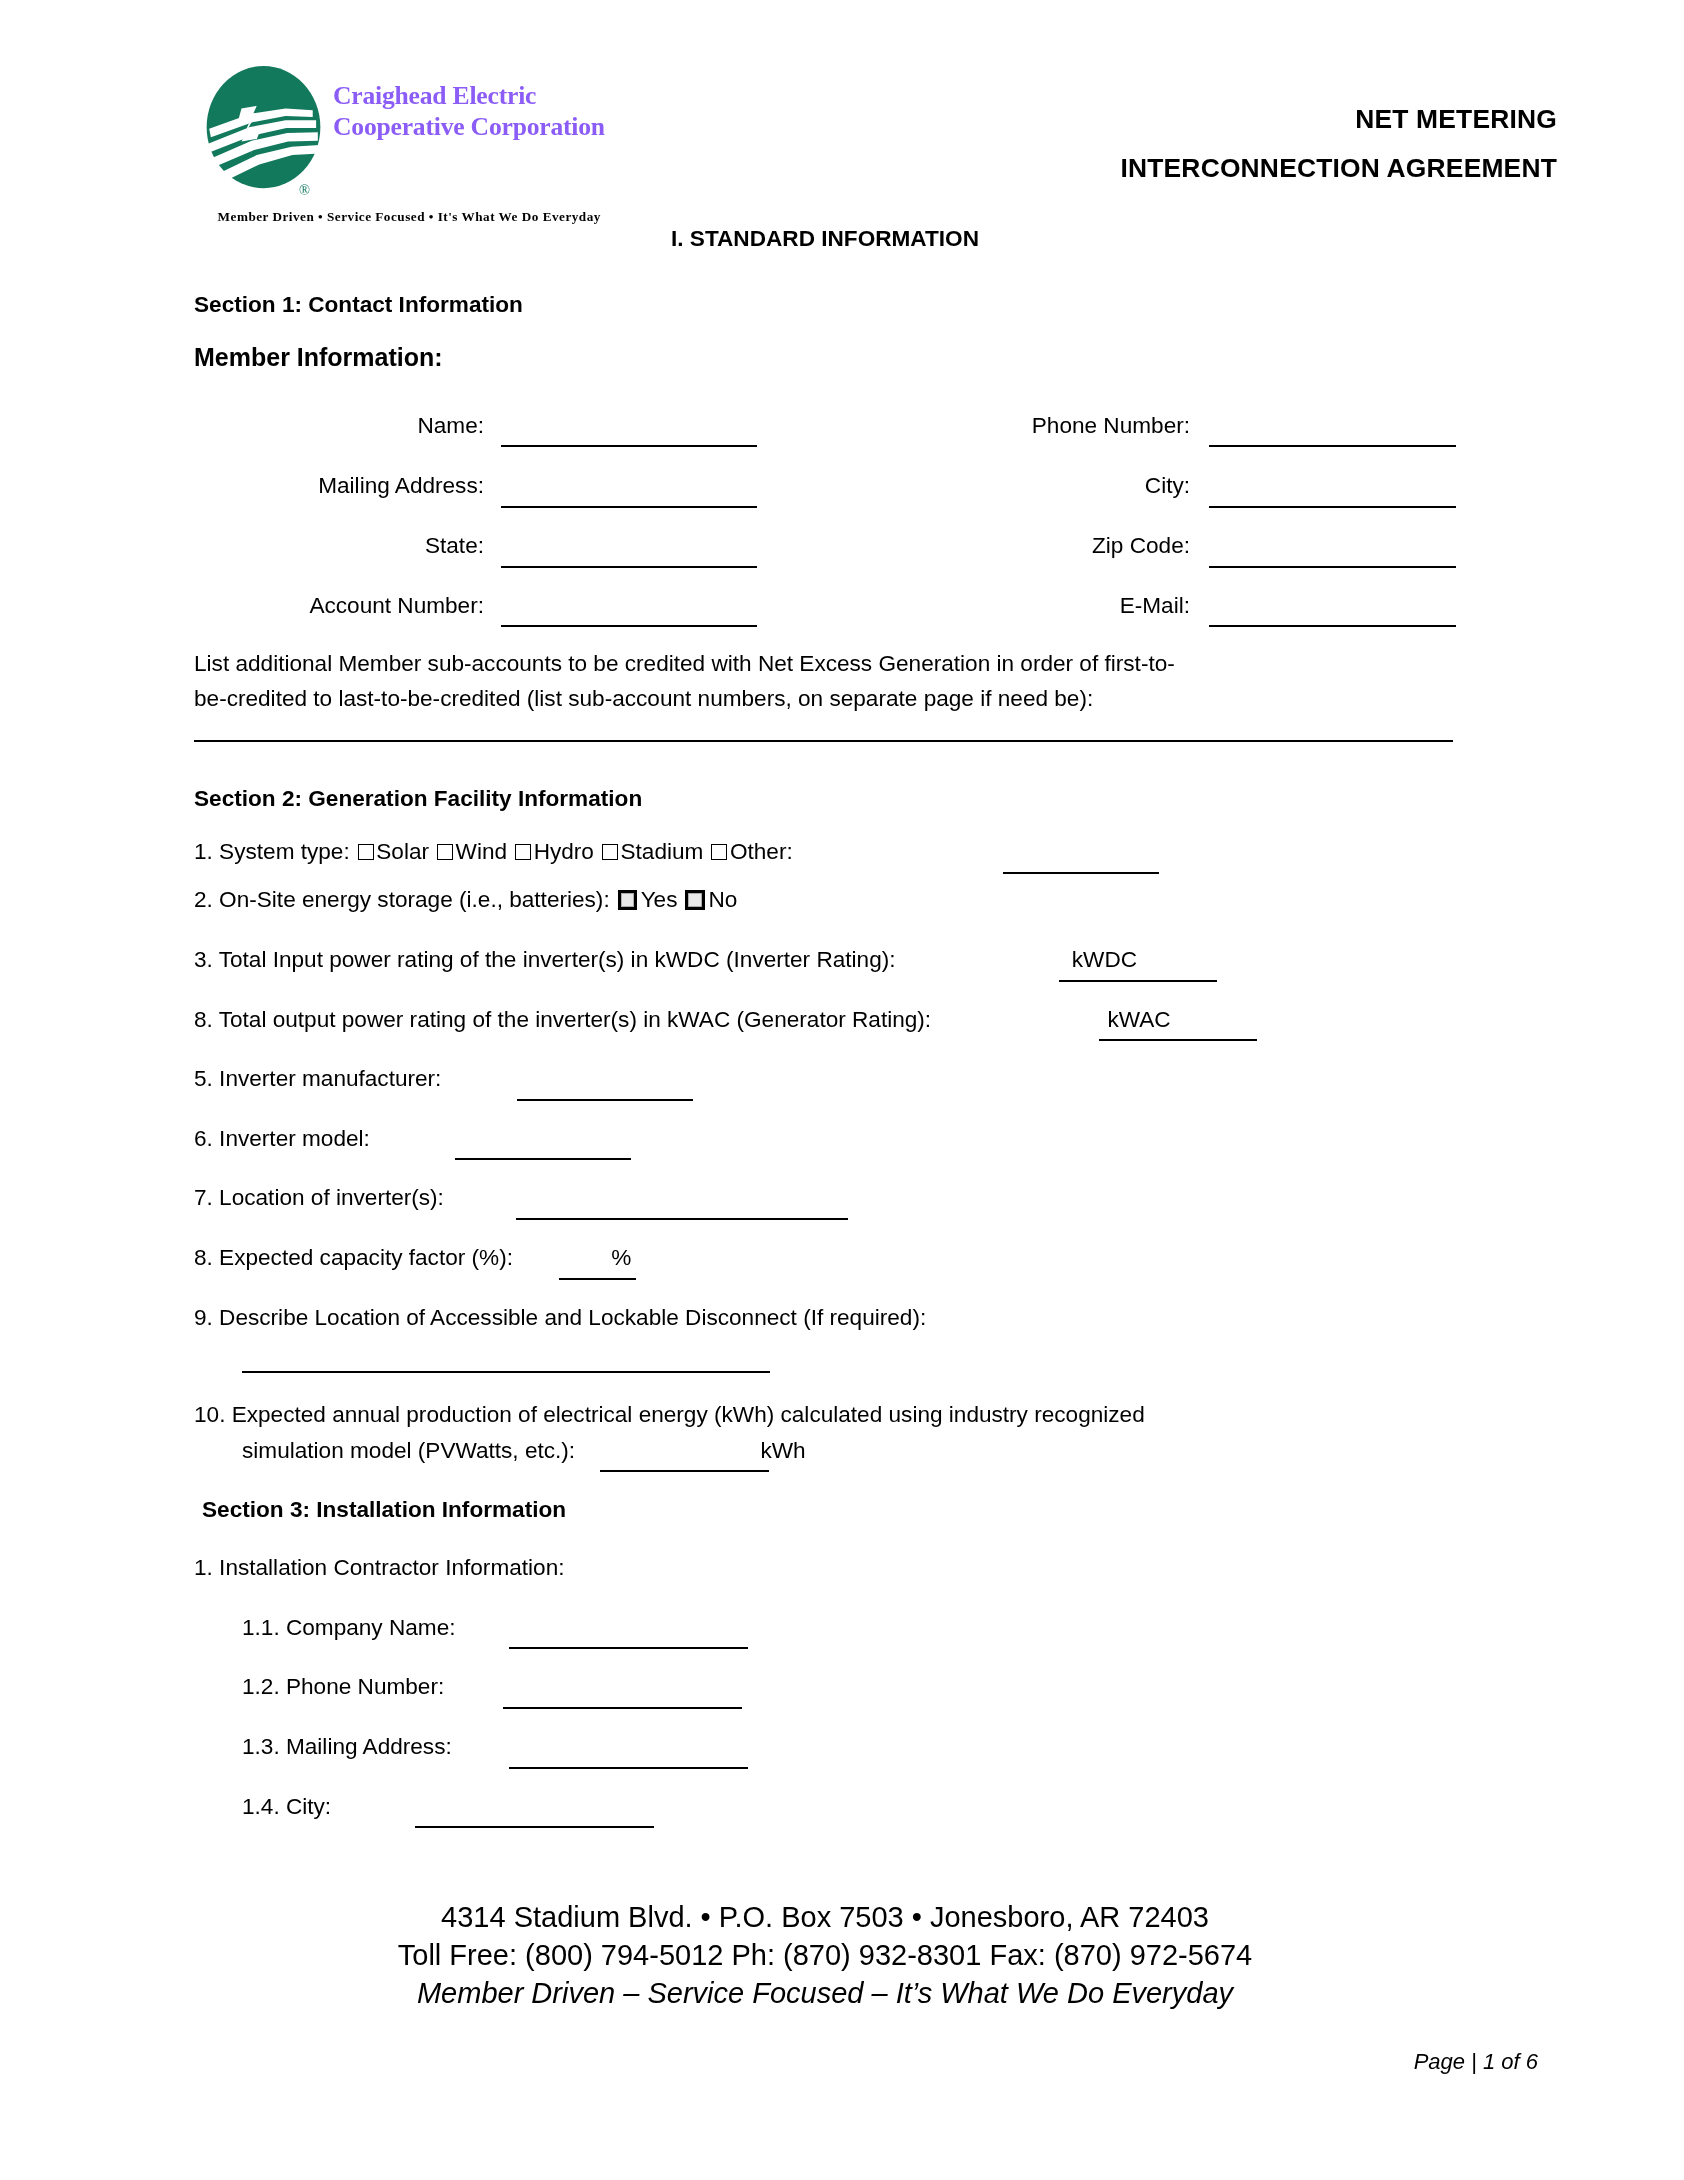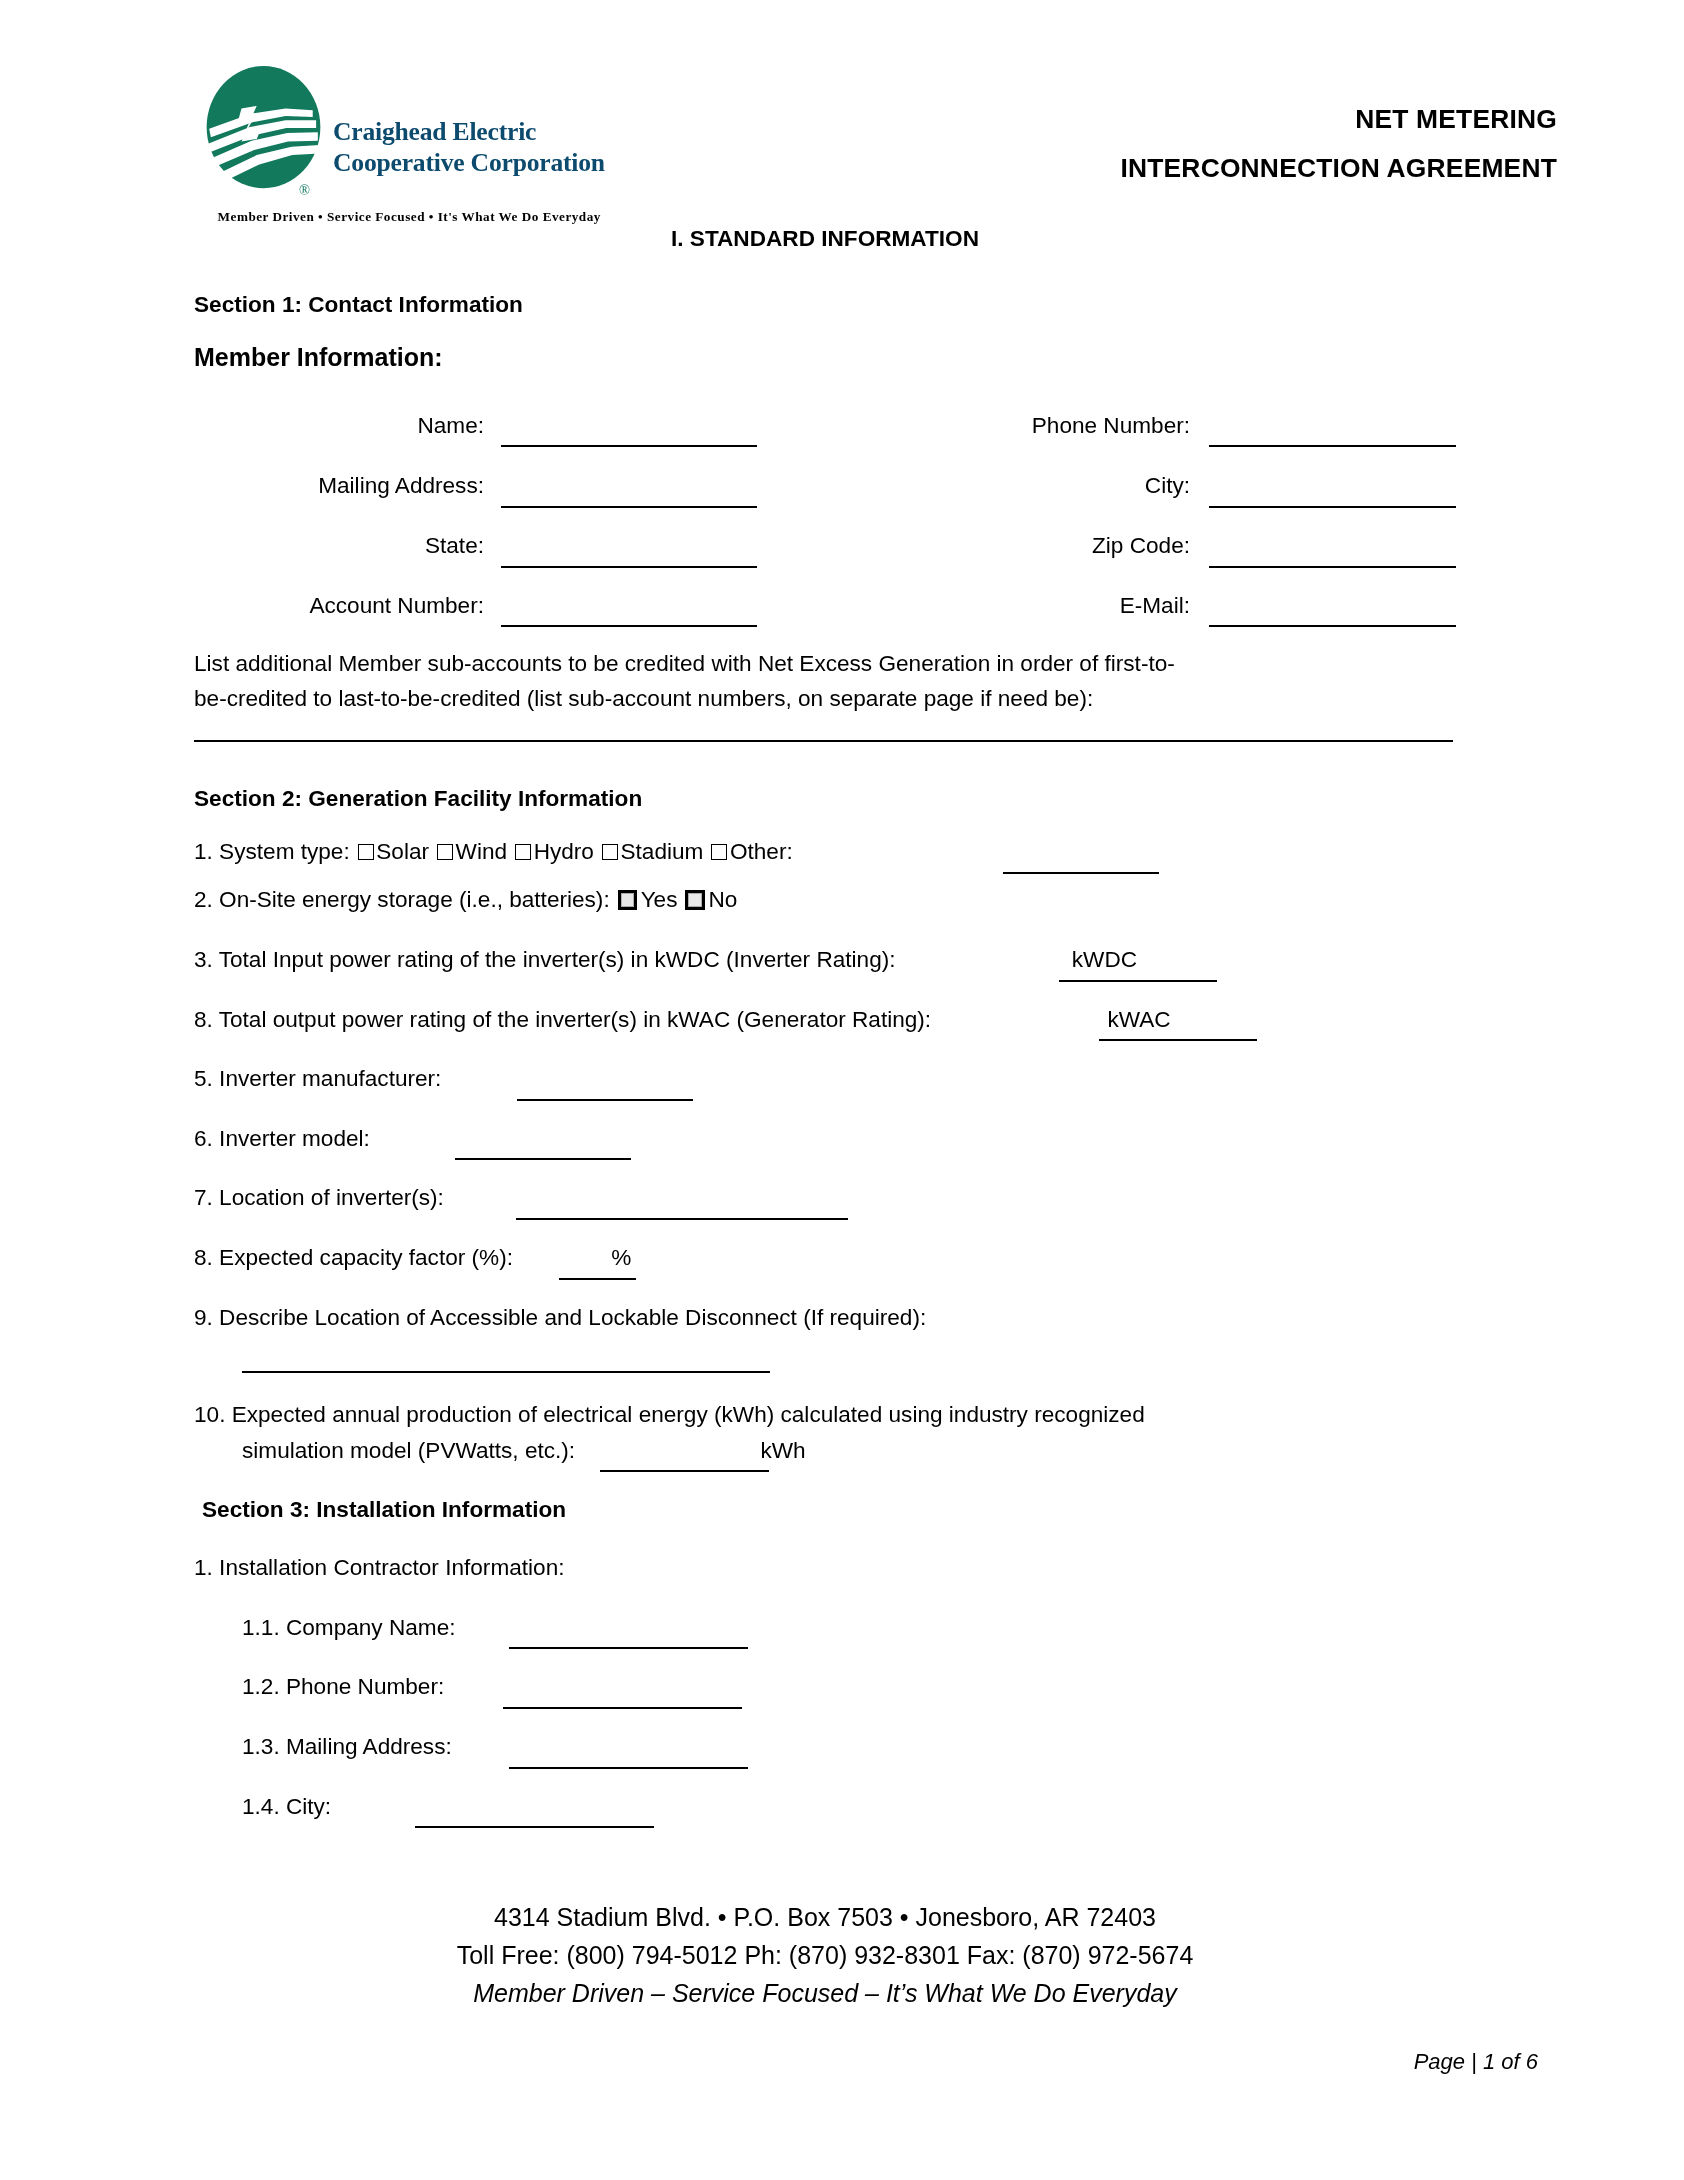--- a/index.html
+++ b/index.html
@@ -42,23 +42,22 @@
   }
   .logo-name {
     position: absolute;
     left: 129px;
     top: 13.6px;
     font-family: "Liberation Serif", serif;
     font-weight: bold;
     font-size: 25.6px;
     line-height: 31px;
     letter-spacing: -0.2px;
-    color: #0c4a6e;
-    white-space: nowrap;
-    margin-top: 36px;
+    color: #8b5cf6;
+    white-space: nowrap;
   }
   .logo-reg {
     position: absolute;
     left: 95px;
     top: 116px;
     font-family: "Liberation Serif", serif;
     font-size: 14.5px;
     color: #12795d;
   }
   .logo-tagline {
@@ -152,21 +151,21 @@
     box-shadow: inset 0 0 0 0.9px #a9a9a9;
   }
 
   
   .footer {
     position: absolute;
     left: 194px;
     top: 1898px;
     width: 1262px;
     text-align: center;
-    font-size: 25px;
+    font-size: 29px;
     line-height: 38px;
   }
   .footer .italic { font-style: italic; }
   .pagenum {
     position: absolute;
     right: 147px;
     top: 2049px;
     font-size: 22px;
     font-style: italic;
     white-space: nowrap;

